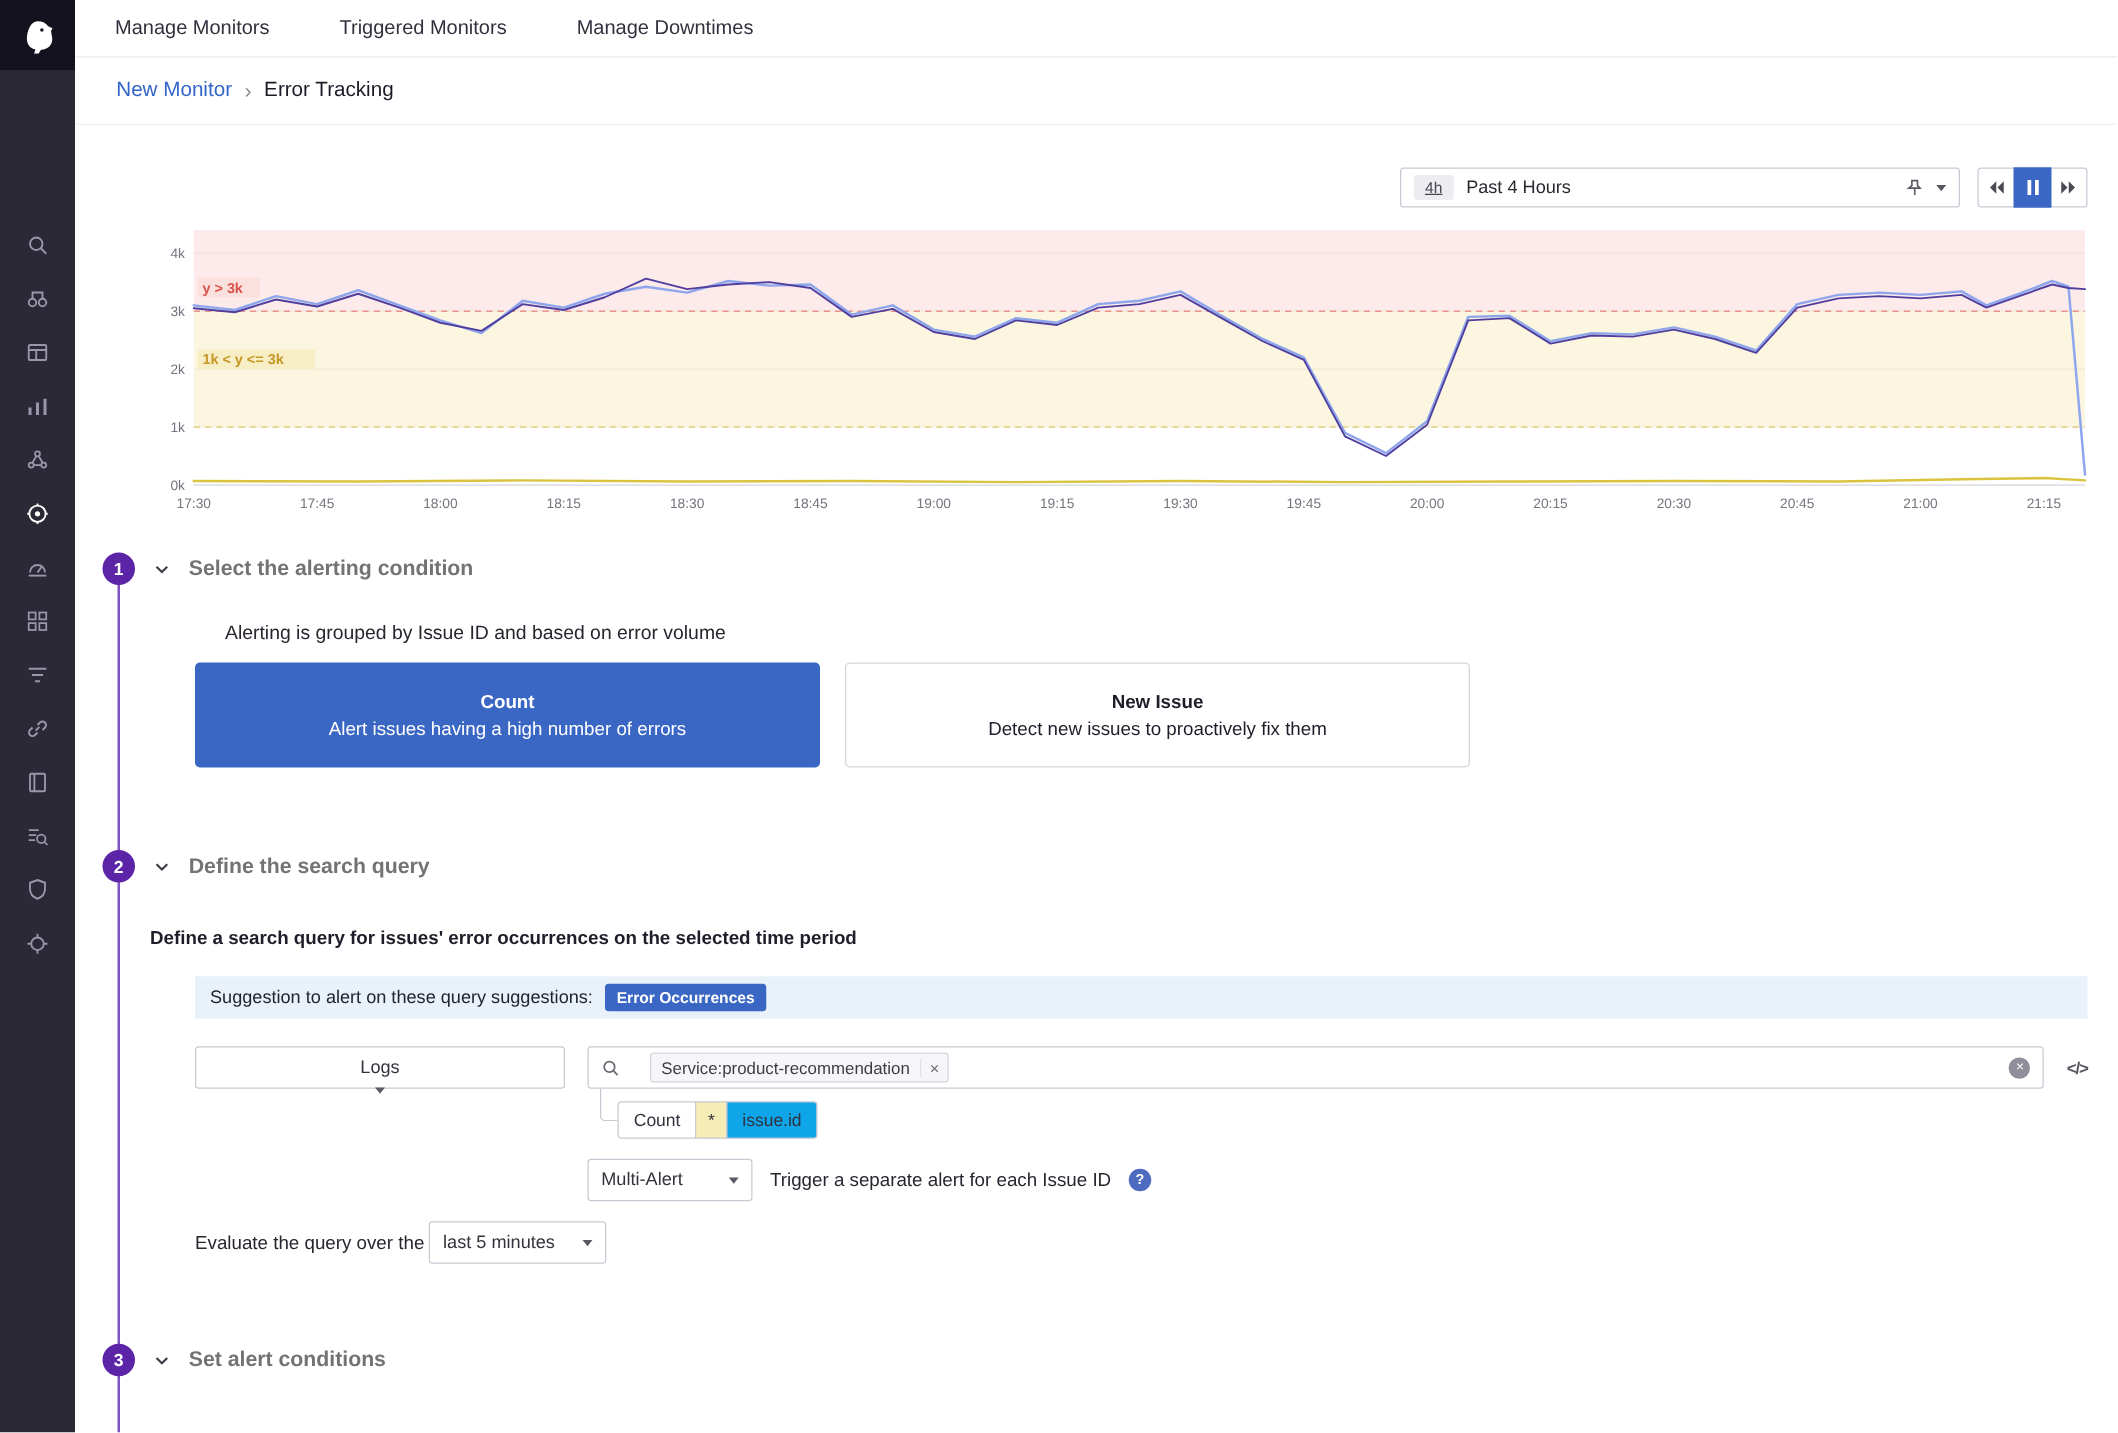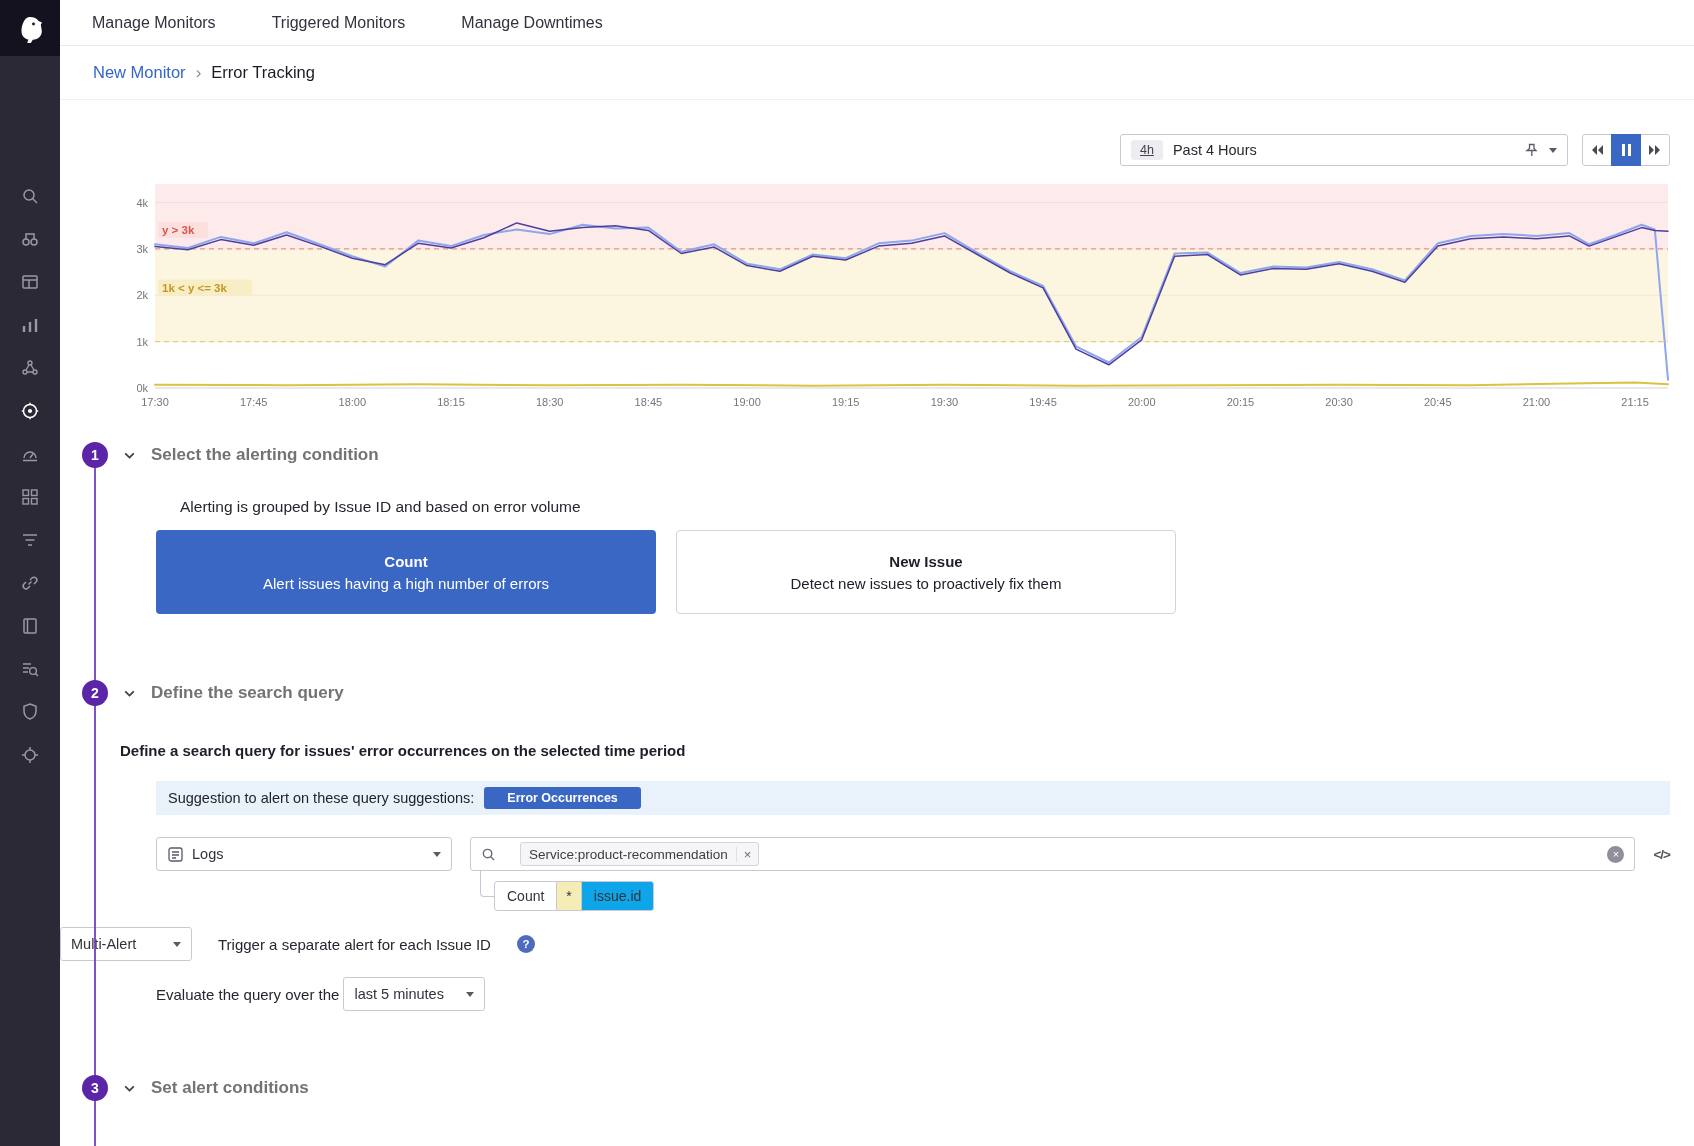--- a/index.html
+++ b/index.html
@@ -58,43 +58,43 @@
 
   .cards { margin-left:96px; margin-top:14px; display:flex; gap:20px; }
   .card { width:500px; height:84px; border-radius:4px; display:flex; flex-direction:column; align-items:center; justify-content:center; gap:5px; cursor:pointer; }
   .card.selected { background:#3a66c4; color:#fff; }
   .card.plain { background:#fff; border:1px solid #d3d3dd; color:#1e1e2a; }
   .card .t { font-weight:bold; font-size:15px; }
   .card .s { font-size:15px; }
 
   .suggest-bar { margin-left:96px; margin-right:24px; margin-top:22px; height:34px; background:#e9f2fb; display:flex; align-items:center; padding-left:12px; gap:10px; }
   .suggest-text { font-size:14.5px; color:#23232d; }
-  .badge { background:#3a66c4; color:#fff; font-size:12.5px; font-weight:bold; border-radius:3px; padding:4px 23px; cursor:pointer; }
+  .badge { background:#3a66c4; color:#fff; font-size:12.5px; font-weight:bold; border-radius:3px; padding:4px 9px; cursor:pointer; }
 
   .query-row { margin-left:96px; margin-right:24px; margin-top:22px; display:flex; align-items:center; gap:18px; height:34px; }
   .select-box { height:34px; border:1px solid #c9c9d4; border-radius:3px; background:#fff; display:flex; align-items:center; padding:0 10px; gap:8px; cursor:pointer; font-size:14.5px; color:#32323c; }
-  .logs-select { width:296px; }
+  .logs-select { width:296px;flex-direction:column; }
   .select-box .grow { flex-grow:1; }
   .search-box { flex-grow:1; height:34px; border:1px solid #c9c9d4; border-radius:3px; background:#fff; display:flex; align-items:center; padding:0 10px; gap:24px; }
   .mag { color:#6a6a75; display:flex; }
   .tag { display:flex; align-items:center; border:1px solid #d4d4de; background:#f6f6f9; border-radius:3px; height:24px; font-size:13.5px; color:#3c3c46; cursor:pointer; }
   .tag .txt { padding:0 8px; }
   .tag .x { padding:0 7px; color:#6a6a75; font-size:13px; border-left:1px solid #e0e0e8; cursor:pointer; }
   .search-spacer { flex-grow:1; }
   .clear-icon { width:17px; height:17px; border-radius:50%; background:#8f8f9c; color:#fff; font-size:11px; display:flex; align-items:center; justify-content:center; cursor:pointer; }
   .code-toggle { font-size:13.5px; font-weight:bold; color:#56565f; cursor:pointer; letter-spacing:-1px; }
 
   .pills-row { margin-left:420px; display:flex; align-items:flex-end; height:38px; margin-top:2px; }
   .elbow { width:14px; height:26px; border-left:1px solid #c8c8d2; border-bottom:1px solid #c8c8d2; border-bottom-left-radius:4px; margin-bottom:14px; }
   .pill { height:30px; display:flex; align-items:center; padding:0 12px; border:1px solid #c9c9d4; font-size:14px; color:#32323c; background:#fff; margin-left:-1px; cursor:pointer; }
   .pill.first { border-radius:3px 0 0 3px; margin-left:0; }
   .pill.star { background:#f6ecb5; padding:0 9px; }
   .pill.last { border-radius:0 3px 3px 0; background:#0ea5e9; }
 
-  .multi-row { margin-top:16px; display:flex; align-items:center; gap:26px; height:34px; }
+  .multi-row { margin-left:410px; margin-top:16px; display:flex; align-items:center; gap:14px; height:34px; }
   .multi-select { width:132px; }
   .multi-desc { font-size:15px; color:#26262f; }
   .help-icon { width:18px; height:18px; border-radius:50%; background:#4d6bbf; color:#fff; font-size:11.5px; font-weight:bold; display:flex; align-items:center; justify-content:center; cursor:pointer; }
 
   .eval-row { margin-left:96px; margin-top:16px; display:flex; align-items:center; gap:4px; height:34px; }
   .eval-label { font-size:15px; color:#26262f; }
   .eval-select { width:142px; }
 
   .s1 { margin-top:14px; }
   .s2 { margin-top:66px; }

